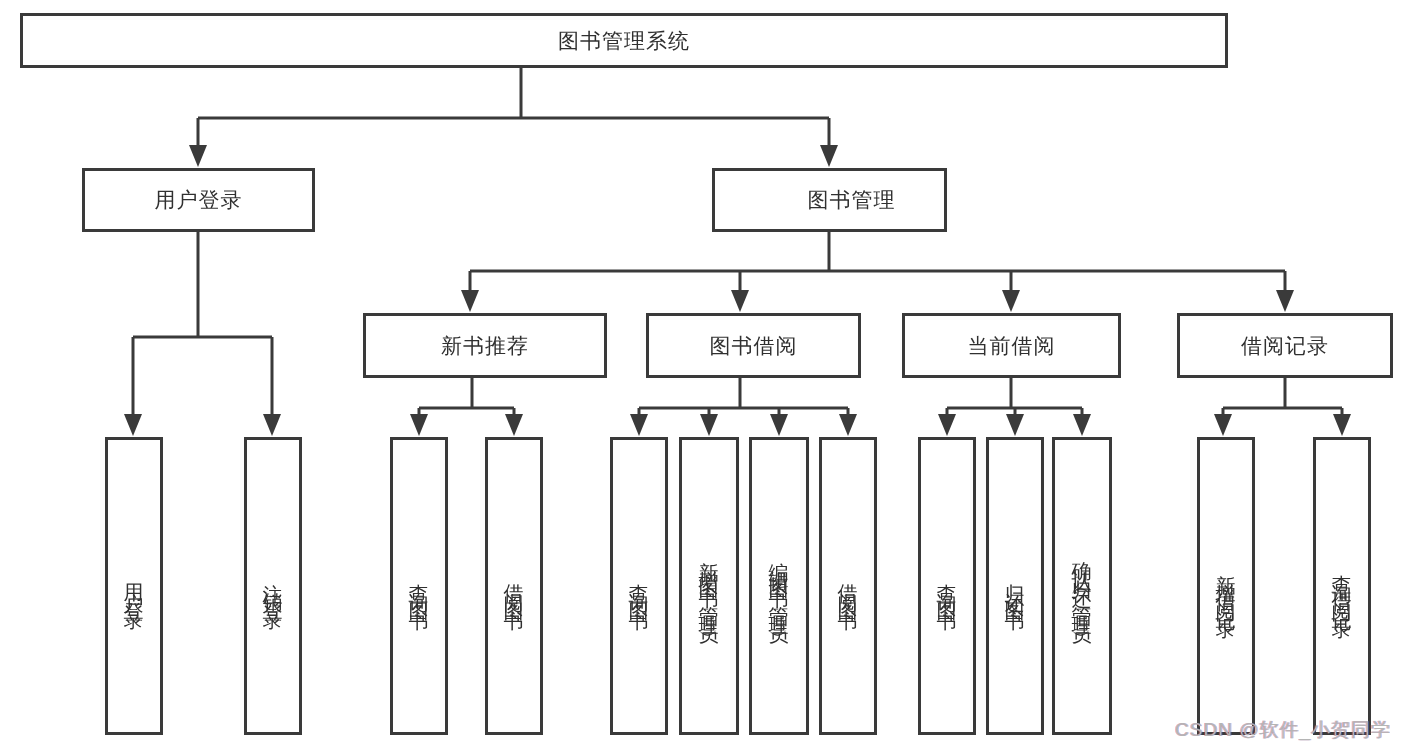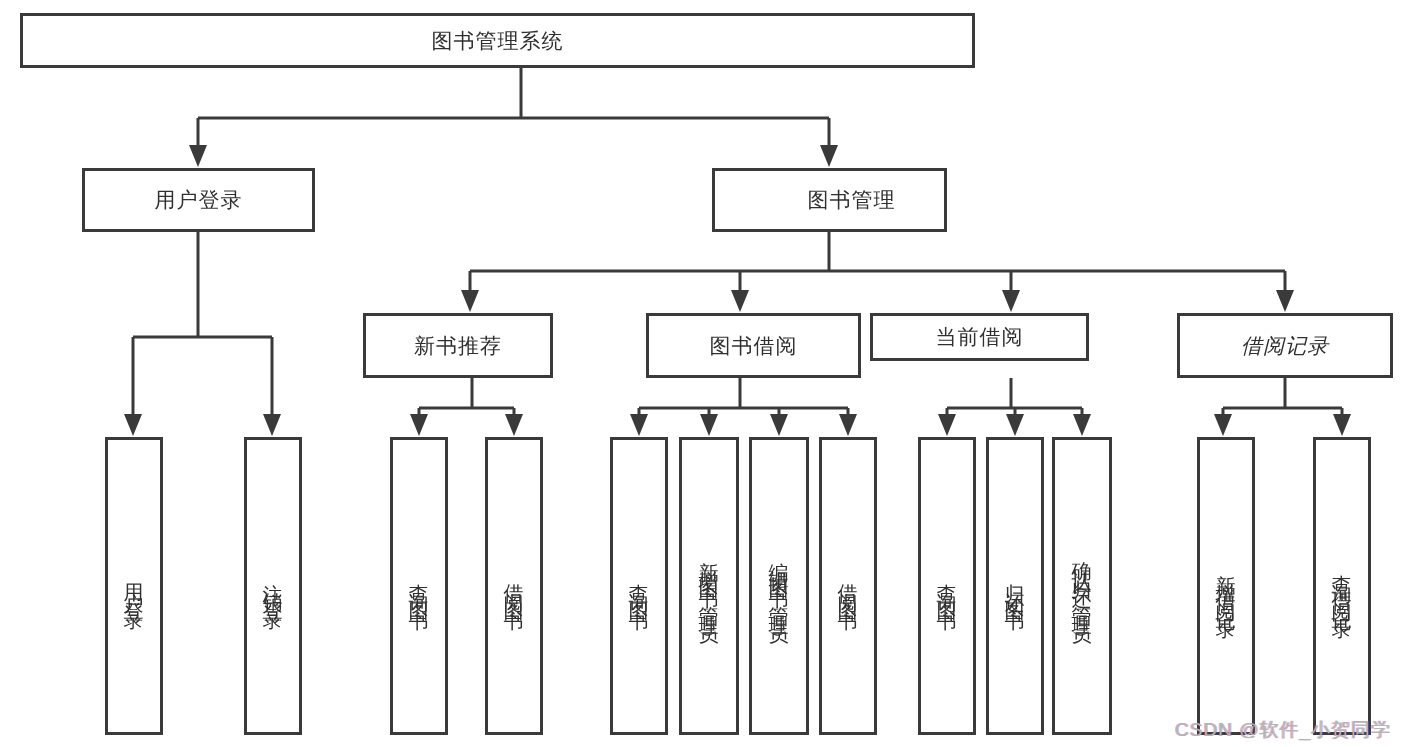--- a/index.html
+++ b/index.html
@@ -108,41 +108,41 @@
 
       <polygon points="938,414 956,414 947,436"></polygon>
       <polygon points="1006,414 1024,414 1015,436"></polygon>
       <polygon points="1073,414 1091,414 1082,436"></polygon>
 
       <polygon points="1214,414 1232,414 1223,436"></polygon>
       <polygon points="1333,414 1351,414 1342,436"></polygon>
     </g>
   </svg>
 
-  <div class="box h-box" style="left:20px; top:13px; width:955px; height:55px;">
+  <div class="box h-box" style="left:20px; top:13px; width:1208px; height:55px;">
     <span>图书管理系统</span>
   </div>
 
   <div class="box h-box" style="left:82px; top:168px; width:233px; height:64px;">
     <span>用户登录</span>
   </div>
   <div class="box h-box" style="left:712px; top:168px; width:235px; height:64px;padding-left:44px;">
     <span>图书管理</span>
   </div>
 
-  <div class="box h-box" style="left:363px; top:313px; width:190px; height:65px;">
+  <div class="box h-box" style="left:363px; top:313px; width:244px; height:65px;">
     <span>新书推荐</span>
   </div>
   <div class="box h-box" style="left:646px; top:313px; width:215px; height:65px;">
     <span>图书借阅</span>
   </div>
-  <div class="box h-box" style="left:870px; top:313px; width:219px; height:48px;align-items:center;">
+  <div class="box h-box" style="left:902px; top:313px; width:219px; height:65px;align-items:center;">
     <span>当前借阅</span>
   </div>
-  <div class="box h-box" style="left:1177px; top:313px; width:216px; height:65px;font-style:italic;">
+  <div class="box h-box" style="left:1177px; top:313px; width:216px; height:65px;">
     <span>借阅记录</span>
   </div>
 
   <div class="box v-box" style="left:105px; top:437px; width:58px; height:298px;">
     <span class="v-text">用户登录</span>
   </div>
   <div class="box v-box" style="left:244px; top:437px; width:58px; height:298px;">
     <span class="v-text">注销登录</span>
   </div>
 

